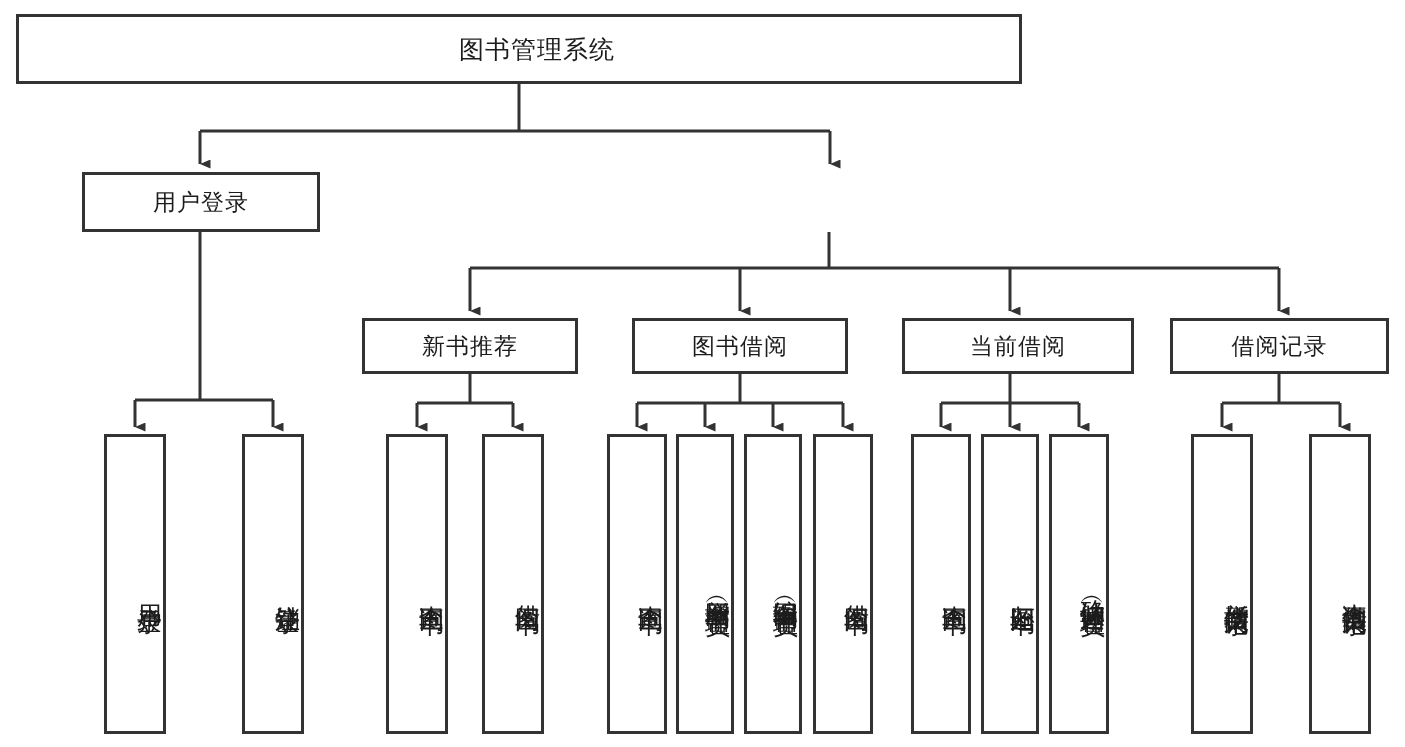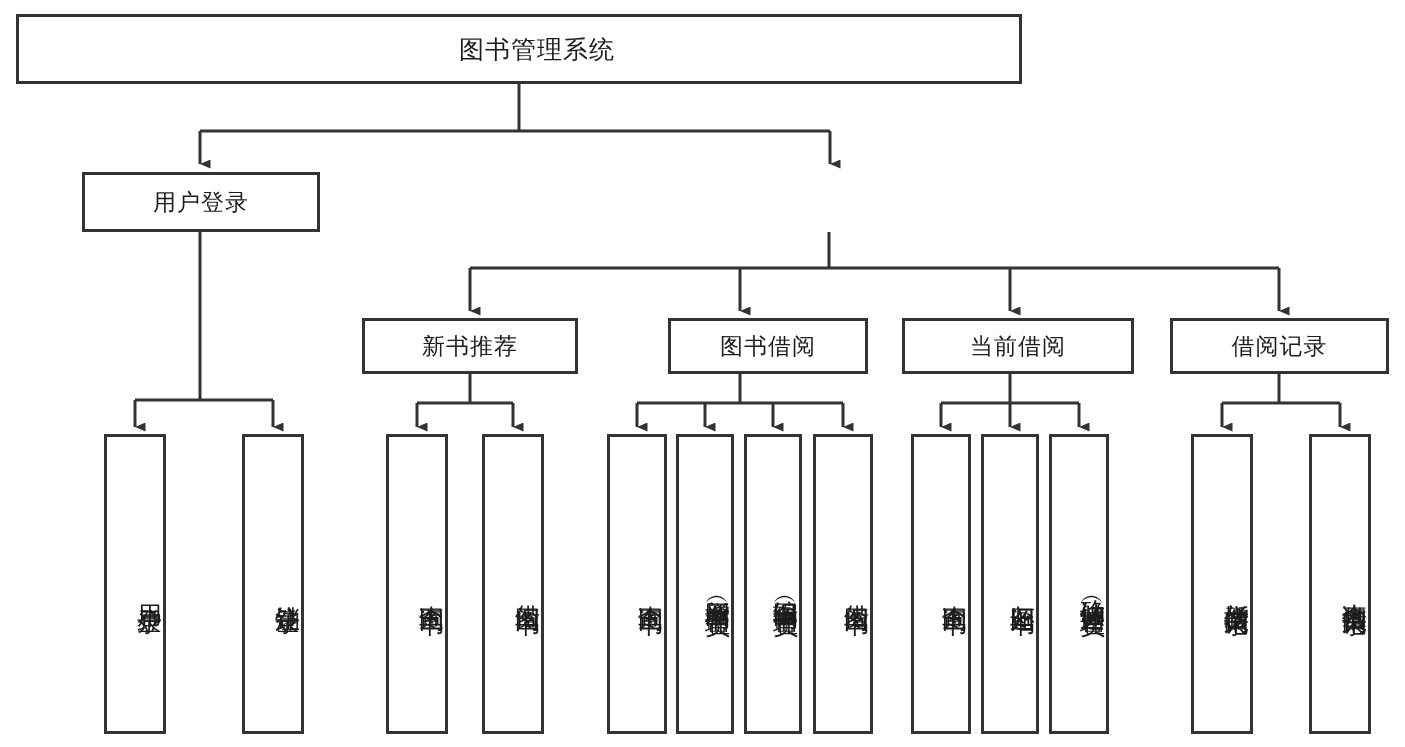--- a/index.html
+++ b/index.html
@@ -124,21 +124,21 @@
       <path d="M1222,403 L1222,427" marker-end="url(#arw)"></path>
       <path d="M1340,403 L1340,427" marker-end="url(#arw)"></path>
     </g>
   </svg>
 
   <div class="node h root" style="left:16px; top:14px; width:1006px; height:70px;padding-left:36px;">图书管理系统</div>
 
   <div class="node h" style="left:82px; top:172px; width:238px; height:60px;">用户登录</div>
 
   <div class="node h" style="left:362px; top:318px; width:216px; height:56px;">新书推荐</div>
-  <div class="node h" style="left:668px; top:318px; width:200px; height:56px;">图书借阅</div>
+  <div class="node h" style="left:632px; top:318px; width:216px; height:56px;">图书借阅</div>
   <div class="node h" style="left:902px; top:318px; width:232px; height:56px;">当前借阅</div>
   <div class="node h" style="left:1170px; top:318px; width:219px; height:56px;text-align:center;">借阅记录</div>
 
   <div class="node v" style="left:104px; top:434px; width:62px; height:300px;">
     <span class="vlabel">用户登录</span>
   </div>
   <div class="node v" style="left:242px; top:434px; width:62px; height:300px;">
     <span class="vlabel">注销登录</span>
   </div>
 

